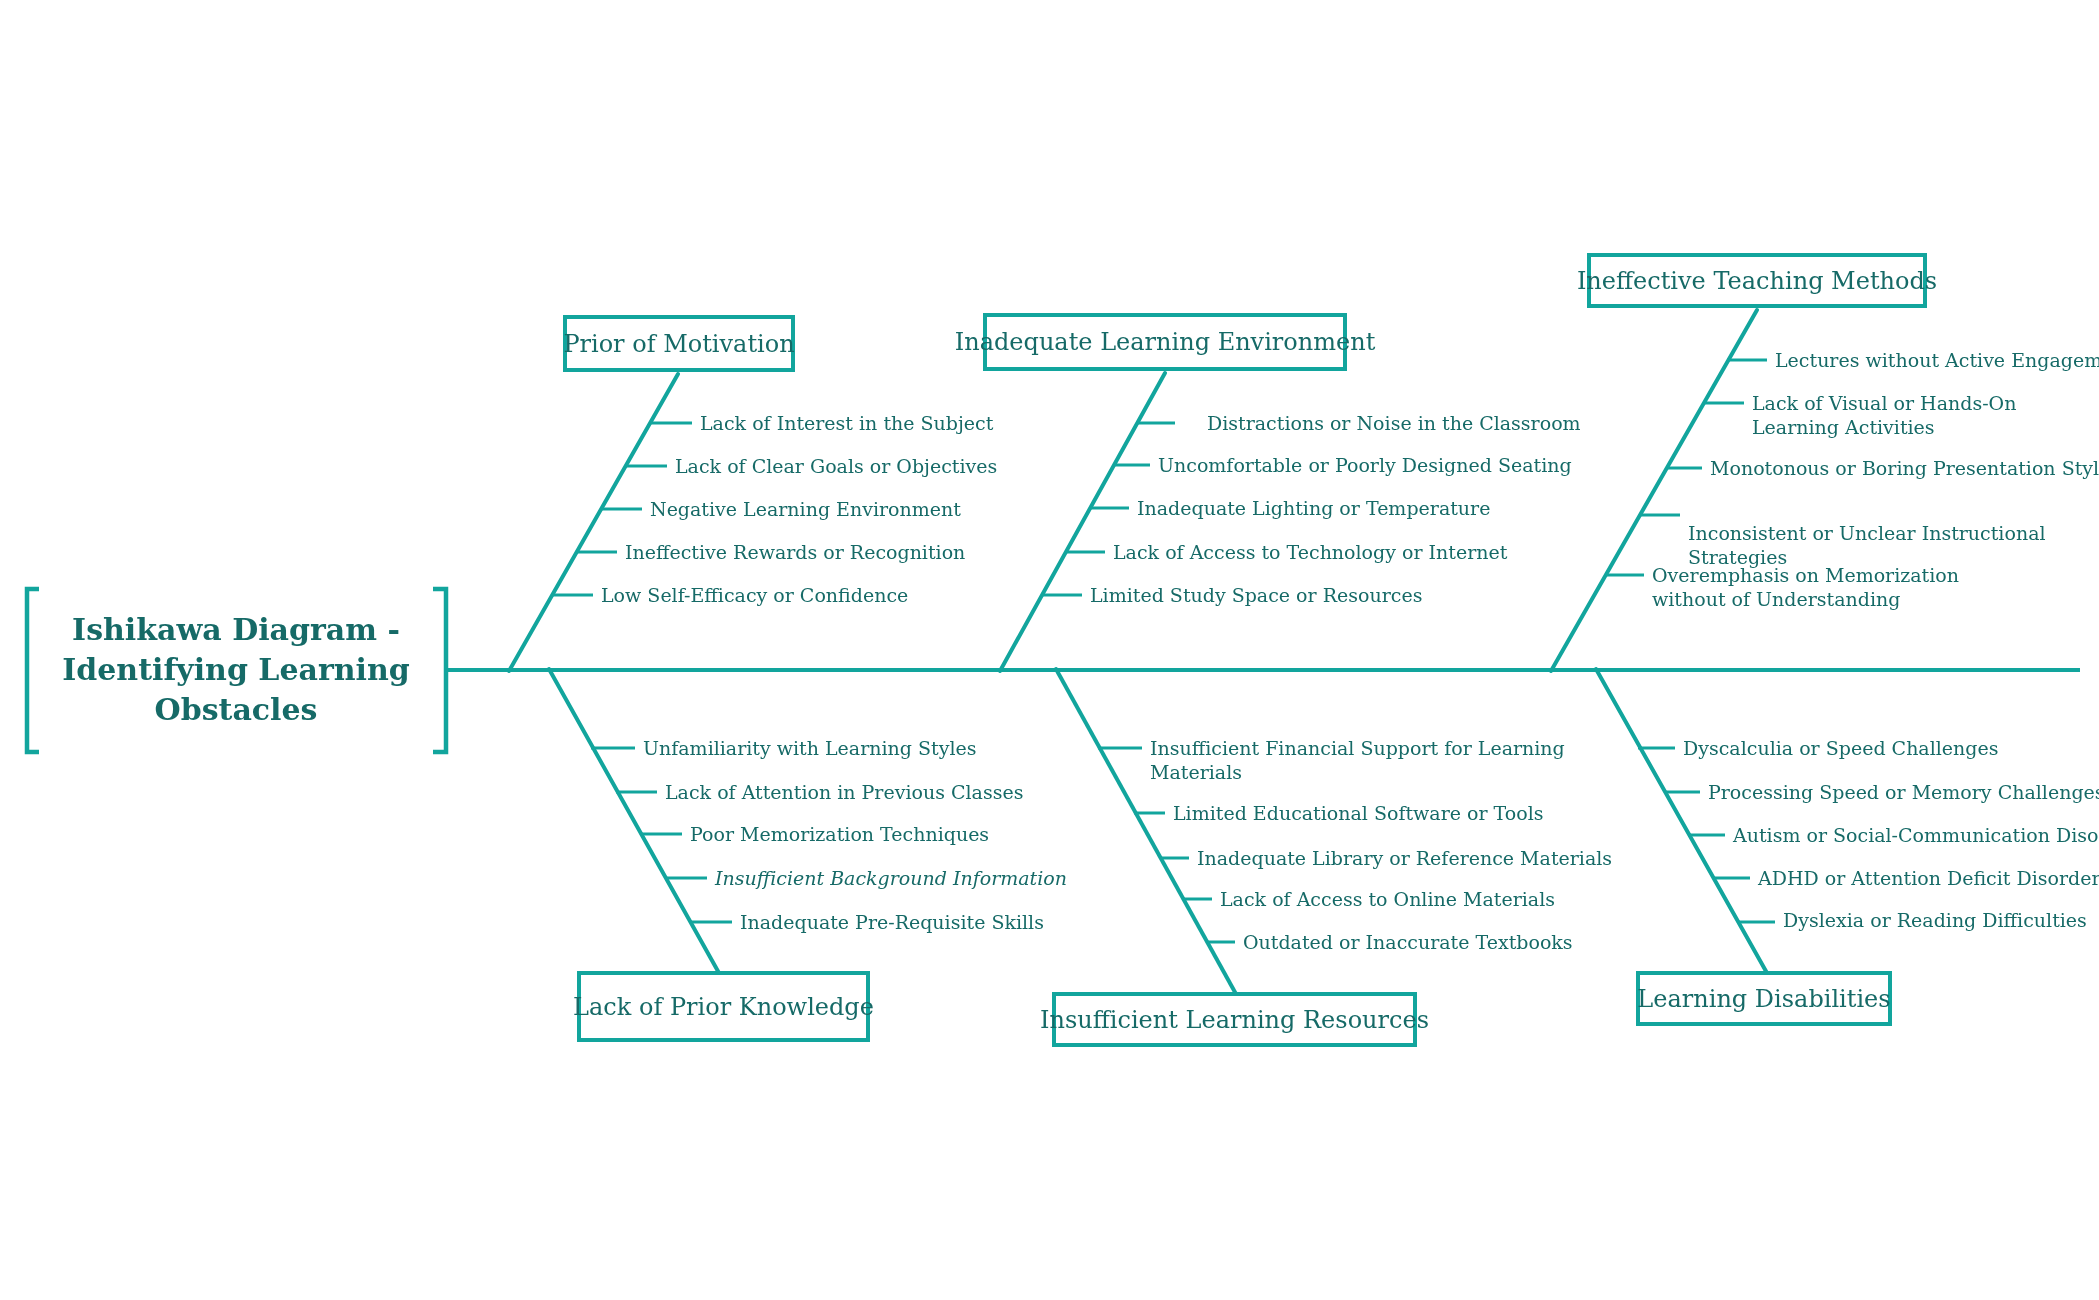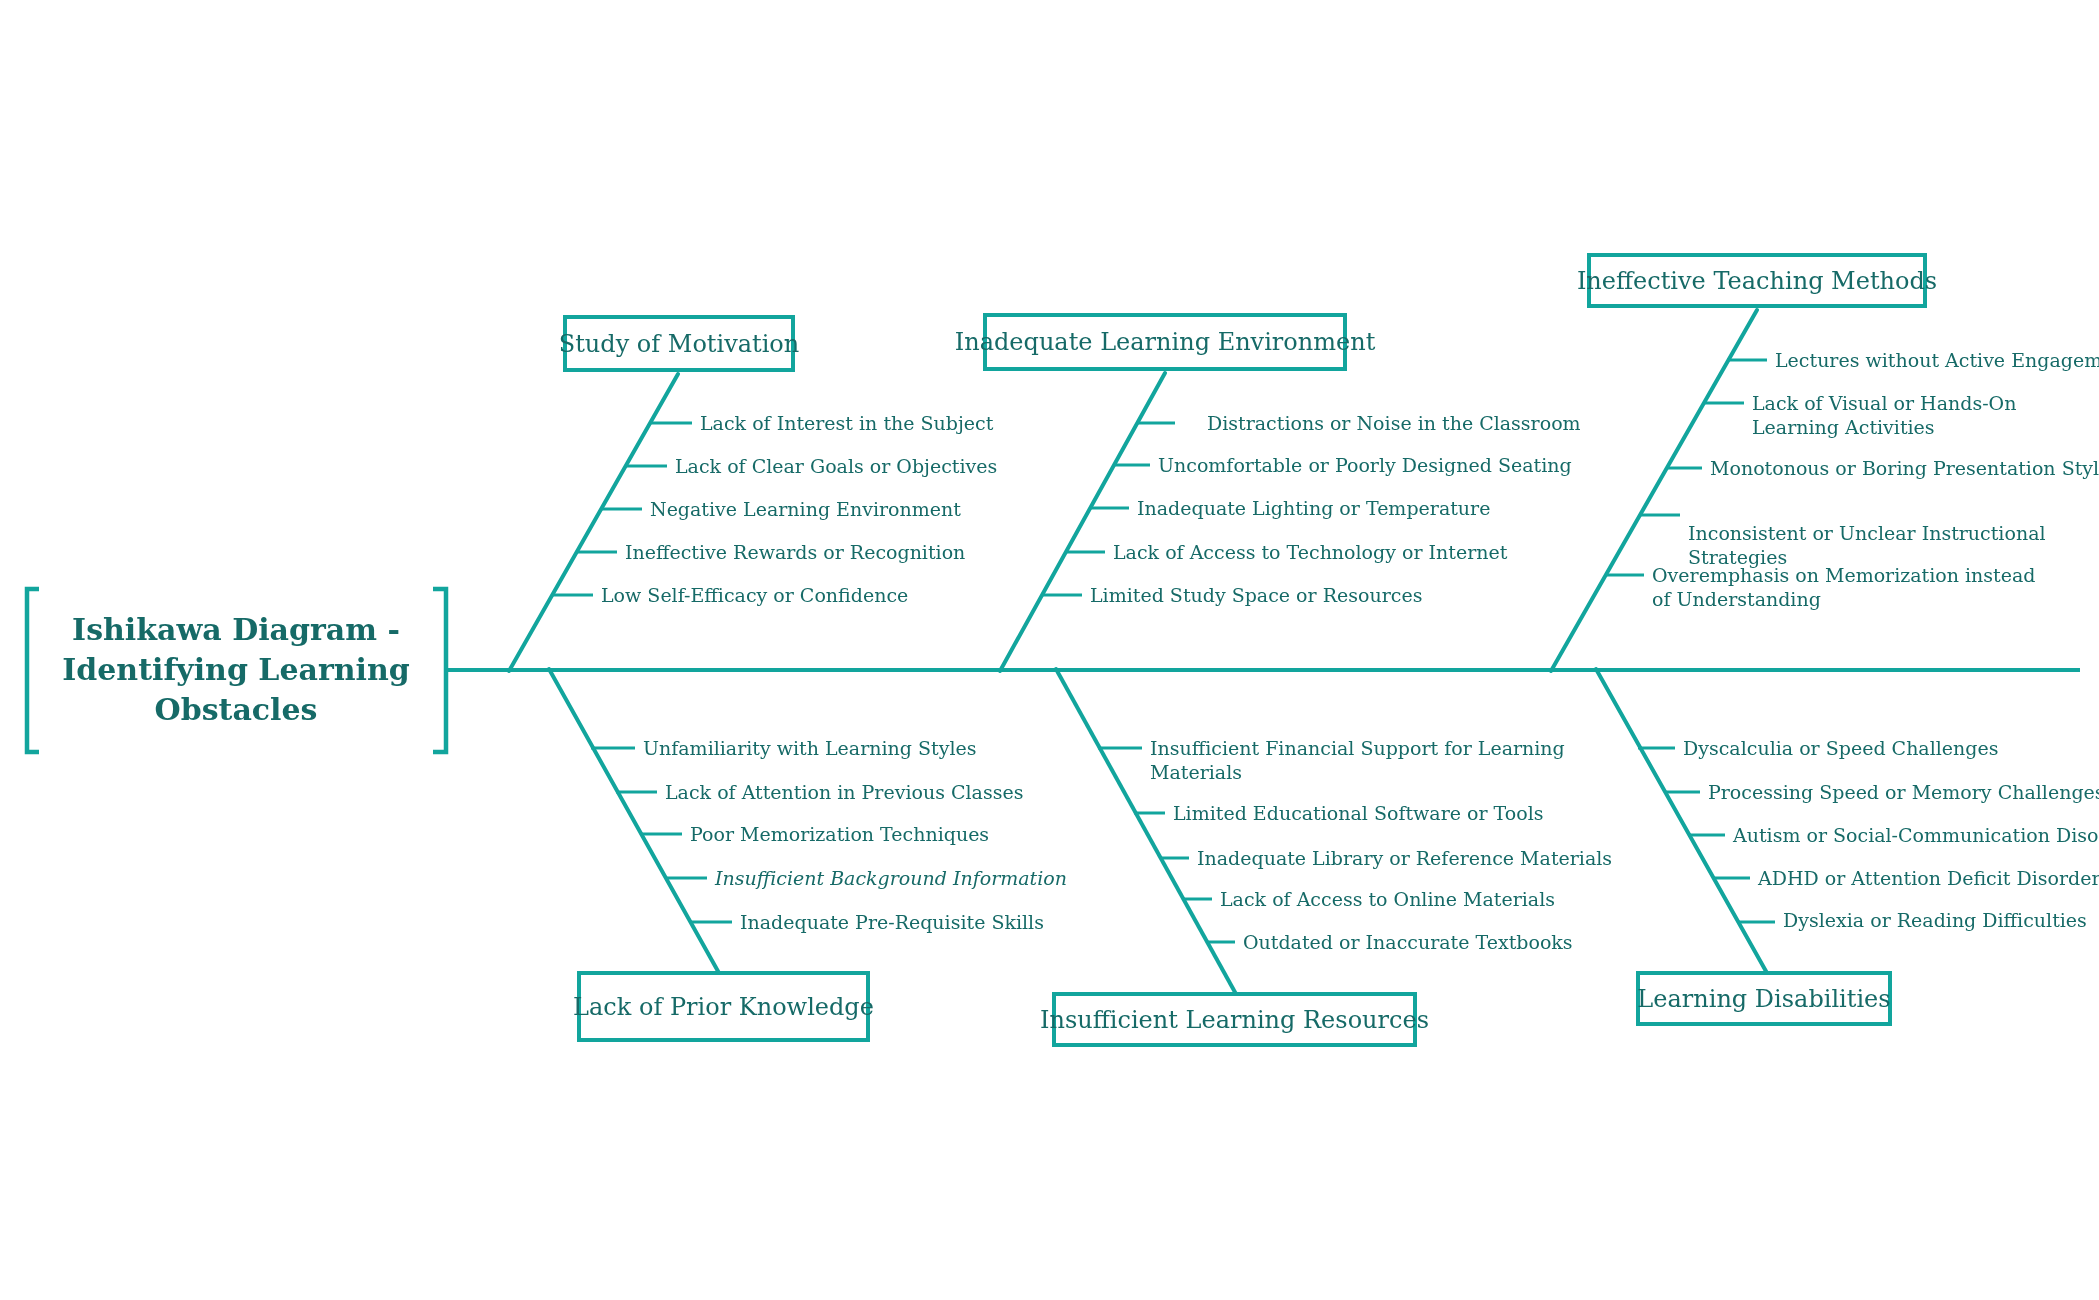--- a/index.html
+++ b/index.html
@@ -97,21 +97,21 @@
     <line class="tick" x1="1713" y1="878" x2="1750" y2="878"></line>
     <line class="tick" x1="1738" y1="922" x2="1775" y2="922"></line>
   </svg>
 
   <div class="main-title">
     <span>Ishikawa Diagram -</span>
     <span>Identifying Learning</span>
     <span>Obstacles</span>
   </div>
 
-  <div class="cat-box" style="left:563px;top:315px;width:232px;height:57px;">Study of Motivation</div>
+  <div class="cat-box" style="left:563px;top:315px;width:232px;height:57px;">Prior of Motivation</div>
   <div class="cat-box" style="left:983px;top:313px;width:364px;height:58px;">Inadequate Learning Environment</div>
   <div class="cat-box" style="left:1587px;top:253px;width:340px;height:55px;">Ineffective Teaching Methods</div>
   <div class="cat-box" style="left:577px;top:971px;width:293px;height:71px;">Lack of Prior Knowledge</div>
   <div class="cat-box" style="left:1052px;top:992px;width:365px;height:55px;">Insufficient Learning Resources</div>
   <div class="cat-box" style="left:1636px;top:971px;width:256px;height:55px;">Learning Disabilities</div>
 
   <div class="cause" style="left:700px;top:411px;">Lack of Interest in the Subject</div>
   <div class="cause" style="left:675px;top:454px;">Lack of Clear Goals or Objectives</div>
   <div class="cause" style="left:650px;top:497px;">Negative Learning Environment</div>
   <div class="cause" style="left:625px;top:540px;">Ineffective Rewards or Recognition</div>
@@ -120,21 +120,21 @@
   <div class="cause" style="left:1183px;top:411px;margin-left:24px;">Distractions or Noise in the Classroom</div>
   <div class="cause" style="left:1158px;top:453px;">Uncomfortable or Poorly Designed Seating</div>
   <div class="cause" style="left:1137px;top:496px;">Inadequate Lighting or Temperature</div>
   <div class="cause" style="left:1113px;top:540px;">Lack of Access to Technology or Internet</div>
   <div class="cause" style="left:1090px;top:583px;">Limited Study Space or Resources</div>
 
   <div class="cause" style="left:1775px;top:348px;">Lectures without Active Engagement</div>
   <div class="cause wrap" style="left:1752px;top:391px;width:350px;">Lack of Visual or Hands-On Learning Activities</div>
   <div class="cause" style="left:1710px;top:456px;">Monotonous or Boring Presentation Styles</div>
   <div class="cause wrap" style="left:1688px;top:521px;width:360px;">Inconsistent or Unclear Instructional Strategies</div>
-  <div class="cause wrap" style="left:1652px;top:563px;width:385px;">Overemphasis on Memorization instead of Understanding</div>
+  <div class="cause wrap" style="left:1652px;top:563px;width:385px;">Overemphasis on Memorization without of Understanding</div>
 
   <div class="cause" style="left:643px;top:736px;">Unfamiliarity with Learning Styles</div>
   <div class="cause" style="left:665px;top:780px;">Lack of Attention in Previous Classes</div>
   <div class="cause" style="left:690px;top:822px;">Poor Memorization Techniques</div>
   <div class="cause" style="left:715px;top:866px;font-style:italic;">Insufficient Background Information</div>
   <div class="cause" style="left:740px;top:910px;">Inadequate Pre-Requisite Skills</div>
 
   <div class="cause wrap" style="left:1150px;top:736px;width:420px;">Insufficient Financial Support for Learning Materials</div>
   <div class="cause" style="left:1173px;top:801px;">Limited Educational Software or Tools</div>
   <div class="cause" style="left:1197px;top:846px;">Inadequate Library or Reference Materials</div>

